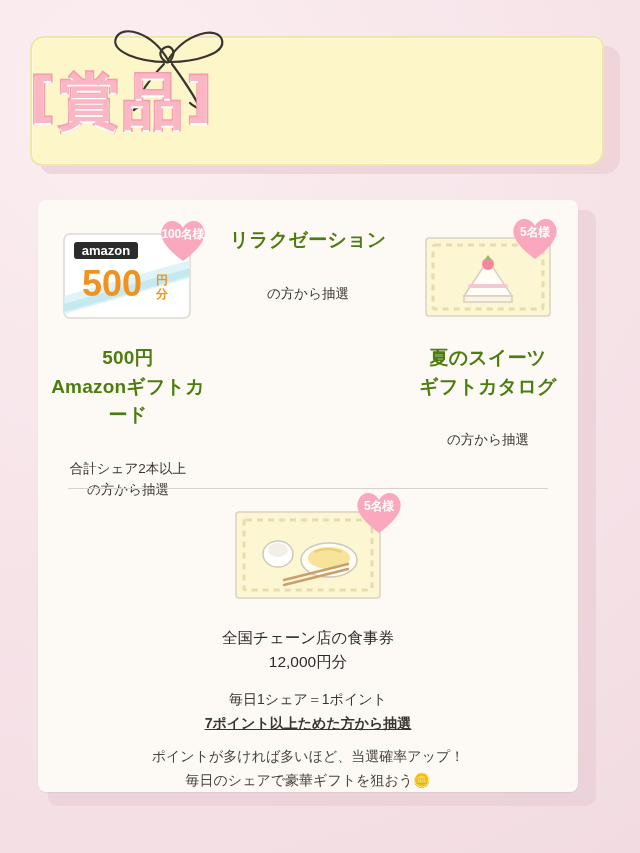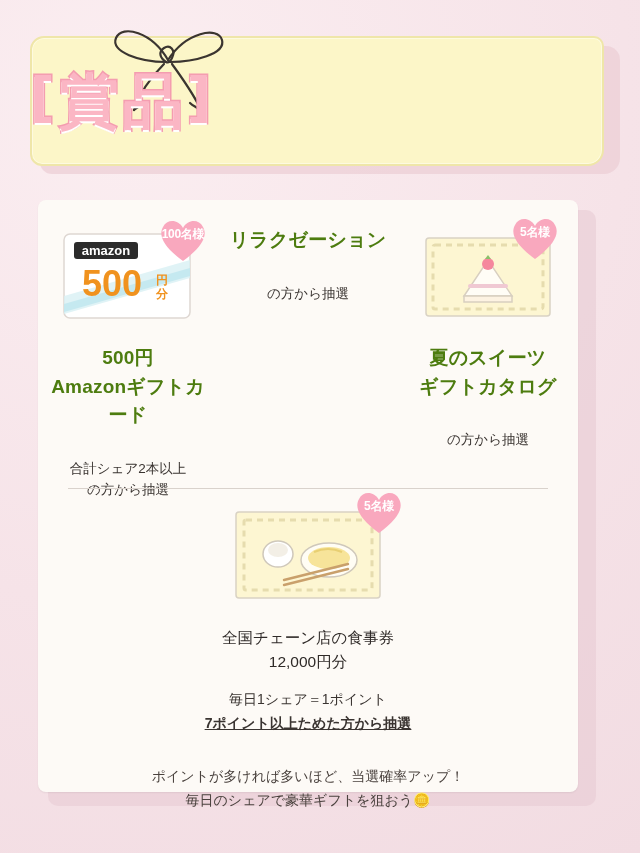--- a/index.html
+++ b/index.html
@@ -162,21 +162,21 @@
     margin-top: 14px;
     font-size: 14px;
     color: #3a3431;
     line-height: 1.7;
   }
   .bottom-rule .b {
     font-weight: 700;
     text-decoration: underline;
   }
   .bottom-note {
-    margin-top: 28px;
+    margin-top: 8px;
     font-size: 14px;
     color: #4a423e;
     line-height: 1.75;
   }
   
   .heart {
     position: absolute;
     width: 54px;
     height: 50px;
   }

